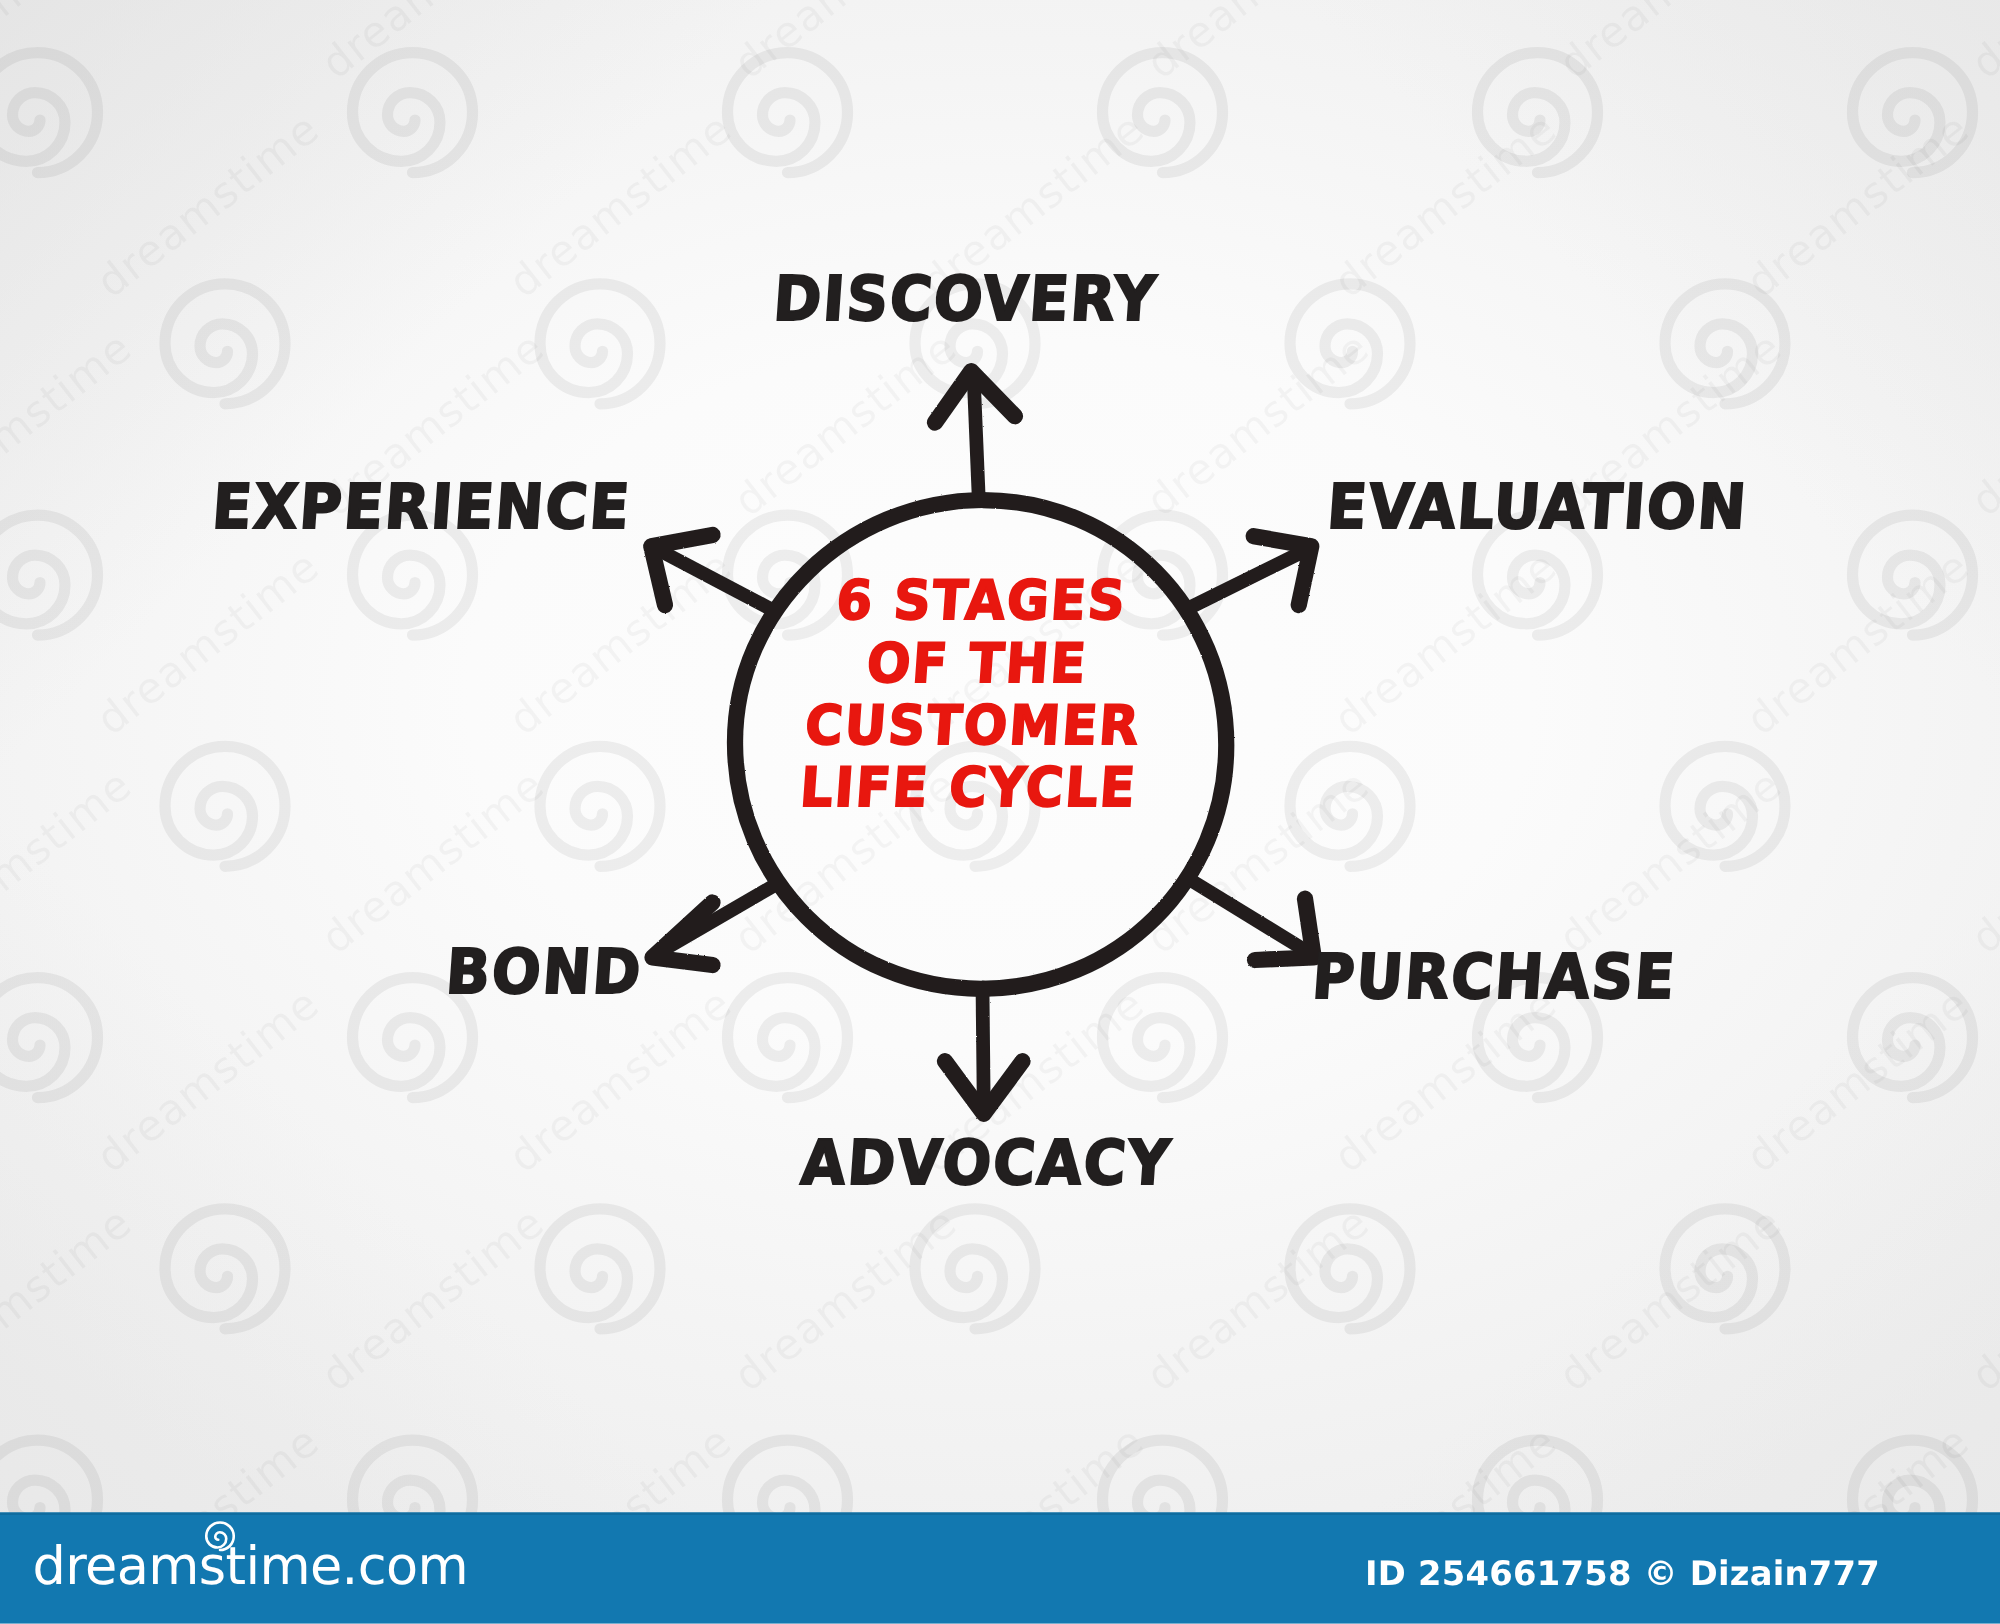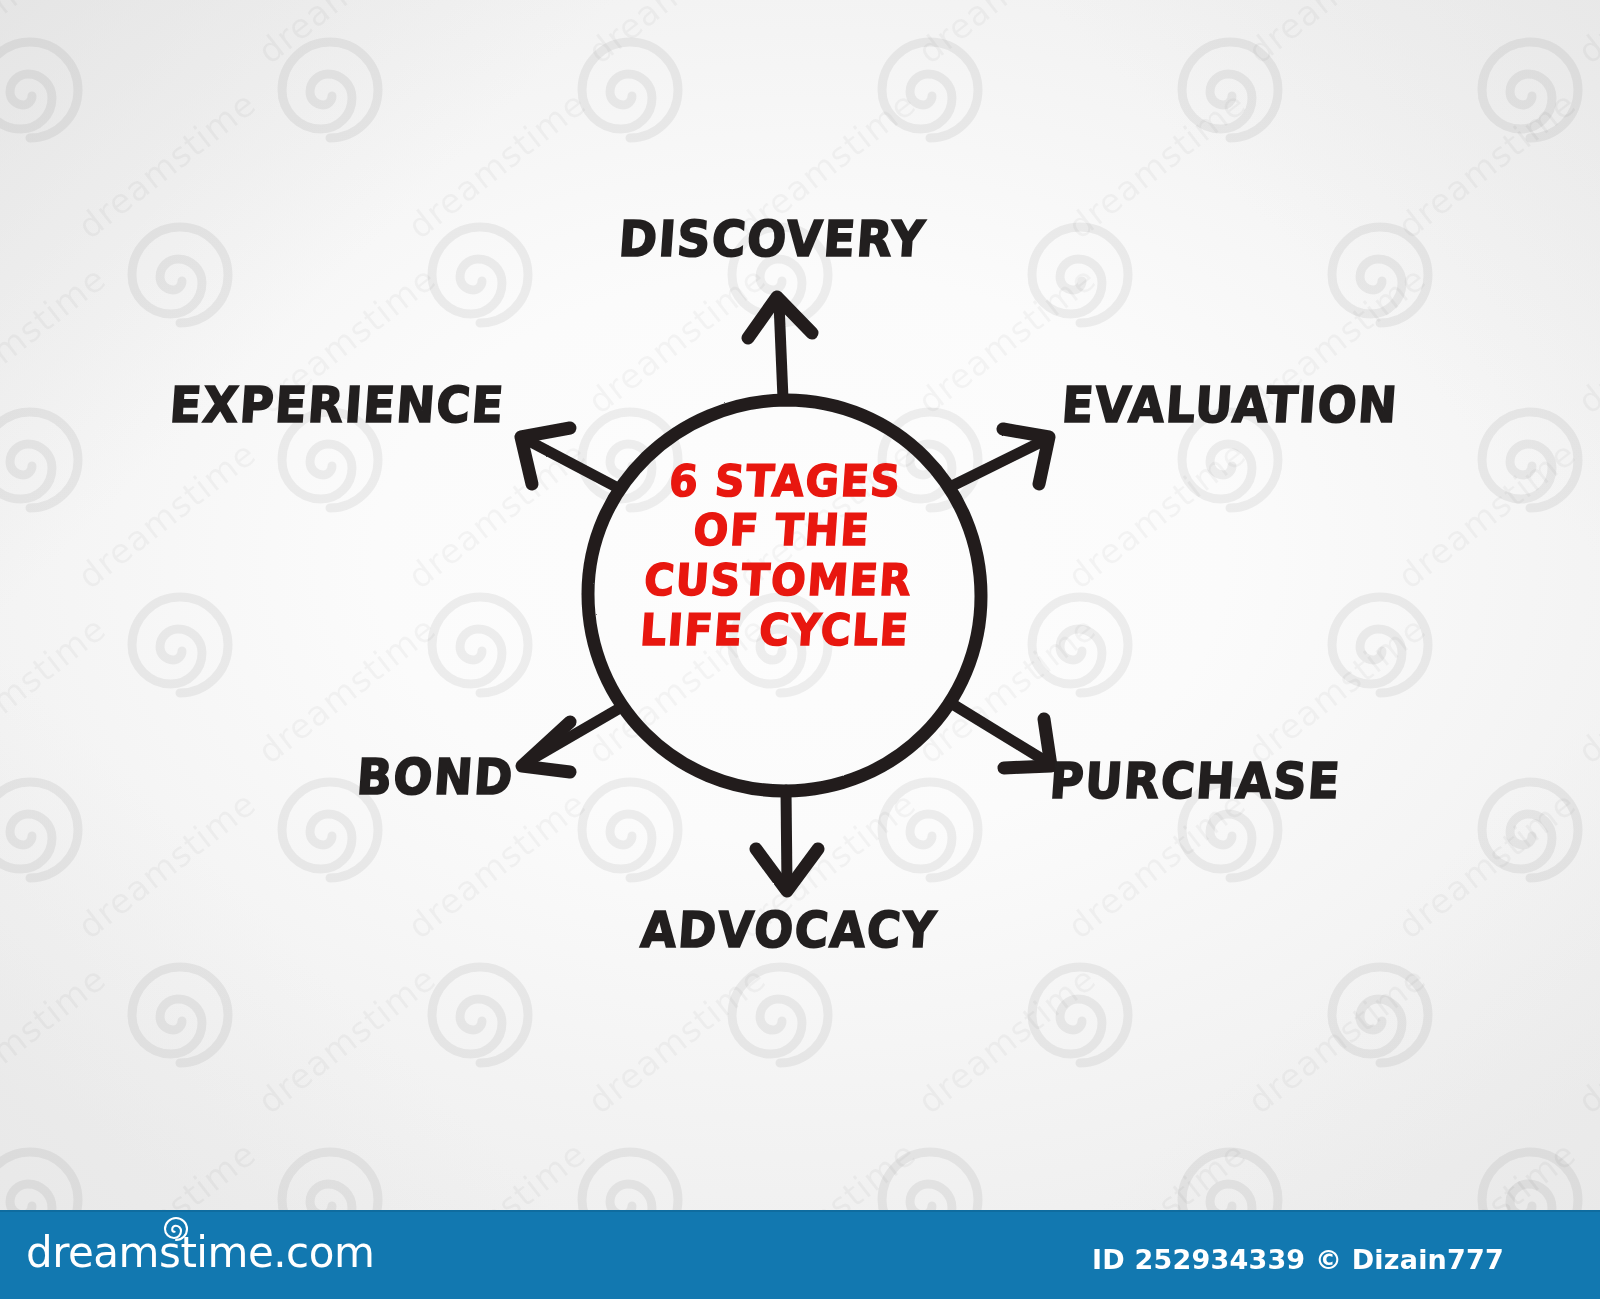--- a/index.html
+++ b/index.html
@@ -383,16 +383,16 @@
     <div class="footer-logo">
       <span class="footer-logo-text">dreamstime.com</span>
     </div>
 
     <div class="footer-spiral">
       <svg width="30" height="30" viewBox="0 0 30 30" xmlns="http://www.w3.org/2000/svg">
         <path d="M15 26 a11 11 0 1 0 -11 -11 a9 9 0 0 0 9 9 a7 7 0 0 0 7 -7 a5.2 5.2 0 0 0 -5.2 -5.2 a3.6 3.6 0 0 0 -3.6 3.6 a2.4 2.4 0 0 0 2.4 2.4" fill="none" stroke="#ffffff" stroke-width="2.1" stroke-linecap="round"></path>
       </svg>
     </div>
 
-    <div class="footer-credit">ID 252934339 © Dizain777</div>
+    <div class="footer-credit">ID 254661758 © Dizain777</div>
   </div>
 
 </div>
 
 </body></html>

